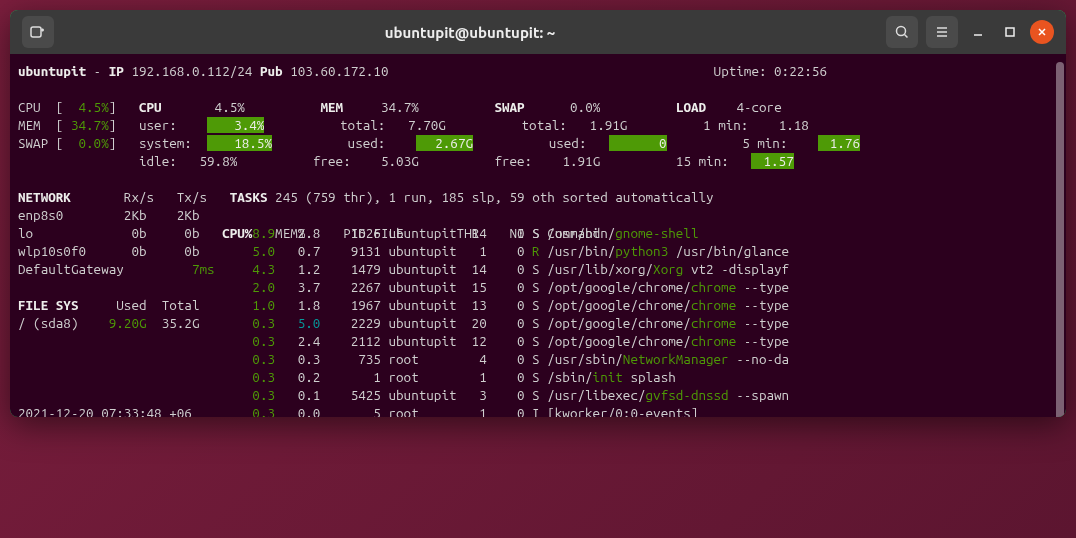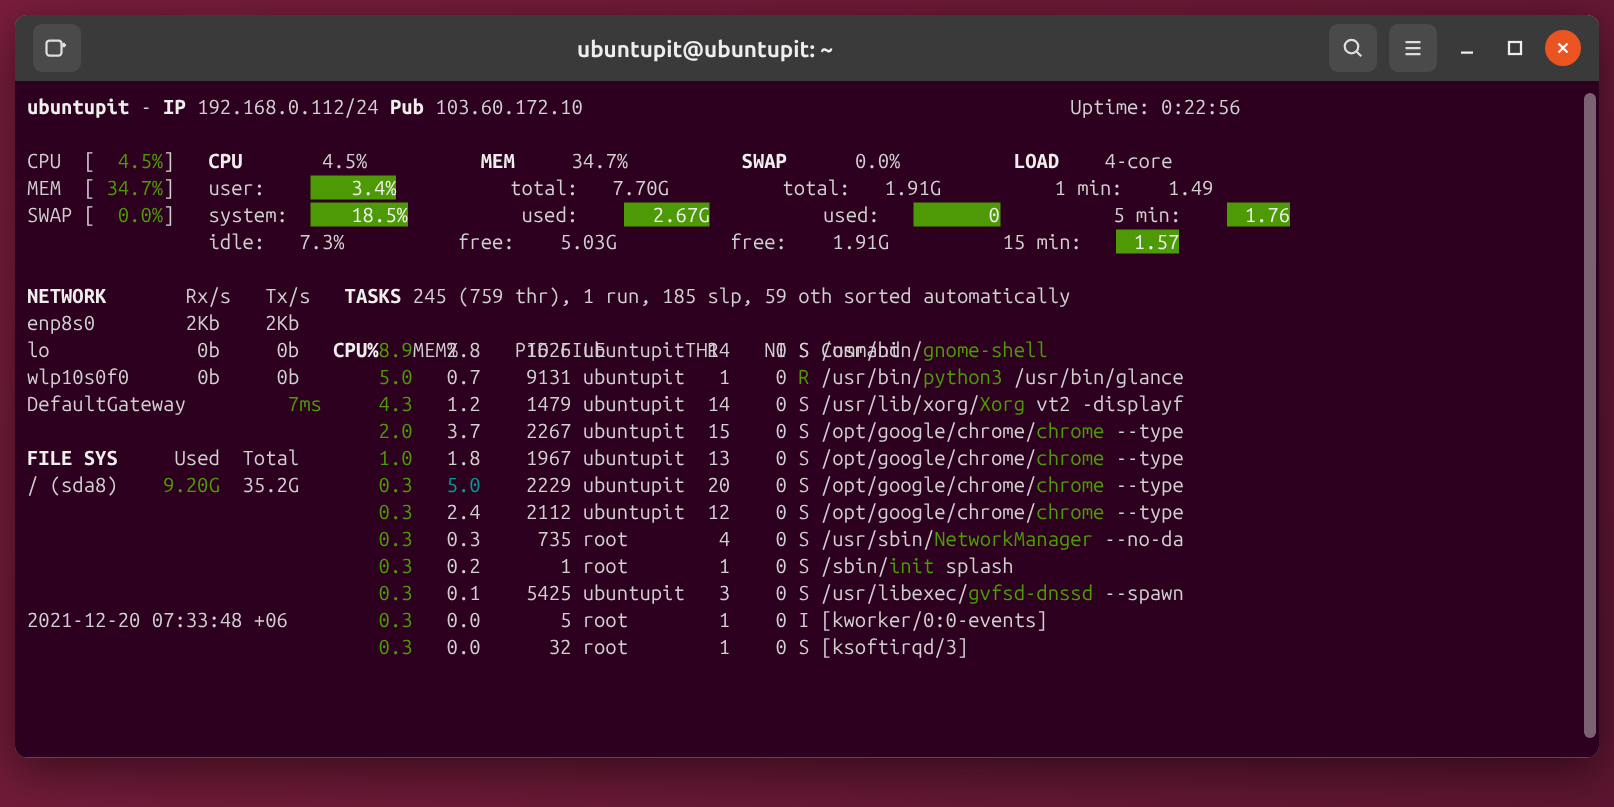--- a/index.html
+++ b/index.html
@@ -5,25 +5,25 @@
   * { margin: 0; padding: 0; box-sizing: border-box; }
   body {
     background: linear-gradient(135deg, #7b1e3d 0%, #5c1530 100%);
     font-family: 'Ubuntu Mono', 'DejaVu Sans Mono', monospace;
     width: 1076px;
     height: 538px;
     overflow: hidden;
     padding: 10px;
   }
   .window {
-    background: #a3a3a3;
+    background: #22c55e;
     border-radius: 8px;
     overflow: hidden;
     box-shadow: 0 8px 32px rgba(0,0,0,0.5);
-    height: 495px;
+    height: 407px;
   }
   .titlebar {
     background: #3a3a3a;
     height: 44px;
     display: flex;
     align-items: center;
     padding: 0 12px;
     gap: 8px;
   }
   .titlebar-left { display: flex; gap: 8px; }
@@ -131,23 +131,23 @@
         <svg width="10" height="10" viewBox="0 0 10 10">
             <path d="M2 2l6 6M8 2l-6 6" stroke="#fff" stroke-width="1.5"></path>
           </svg>
       </div>
     </div>
   </div>
 
   <div class="terminal"><span class="bold white">ubuntupit</span> - <span class="bold white">IP</span> <span>192.168.0.112/24</span> <span class="bold white">Pub</span> <span>103.60.172.10</span>                                           <span>Uptime:</span> <span>0:22:56</span>
 
 <span>CPU</span>  [  <span class="green">4.5%</span>]   <span class="bold white">CPU</span>       <span>4.5%</span>          <span class="bold white">MEM</span>     <span>34.7%</span>          <span class="bold white">SWAP</span>      <span>0.0%</span>          <span class="bold white">LOAD</span>    <span>4-core</span>
-<span>MEM</span>  [ <span class="green">34.7%</span>]   <span>user:</span>    <span class="hl-green">  <span>3.4%</span></span>          <span>total:</span>   <span>7.70G</span>          <span>total:</span>   <span>1.91G</span>          <span>1 min:</span>    <span>1.49</span>
+<span>MEM</span>  [ <span class="green">34.7%</span>]   <span>user:</span>    <span class="hl-green">  <span>3.4%</span></span>          <span>total:</span>   <span>7.70G</span>          <span>total:</span>   <span>1.91G</span>          <span>1 min:</span>    <span>1.18</span>
 <span>SWAP</span> [  <span class="green">0.0%</span>]   <span>system:</span>  <span class="hl-green">  <span>18.5%</span></span>          <span>used:</span>    <span class="hl-green"> <span>2.67G</span></span>          <span>used:</span>   <span class="hl-green">     <span>0</span></span>          <span>5 min:</span>    <span class="hl-green">1.76</span>
-                <span>idle:</span>   <span>7.3%</span>          <span>free:</span>    <span>5.03G</span>          <span>free:</span>    <span>1.91G</span>          <span>15 min:</span>   <span class="hl-green">1.57</span>
+                <span>idle:</span>   <span>59.8%</span>          <span>free:</span>    <span>5.03G</span>          <span>free:</span>    <span>1.91G</span>          <span>15 min:</span>   <span class="hl-green">1.57</span>
 
 <span class="bold white">NETWORK</span>       <span>Rx/s</span>   <span>Tx/s</span>   <span class="bold white">TASKS</span> <span>245 (759 thr), 1 run, 185 slp, 59 oth sorted automatically</span>
 <span>enp8s0</span>        <span>2Kb</span>    <span>2Kb</span>
 <span>lo</span>             <span>0b</span>     <span>0b</span>   <span class="bold white">CPU%</span>   <span>MEM%</span>     <span>PID</span> <span>FILE</span>       <span>THR</span>    <span>NI</span> <span>S</span> <span>Command</span>
 <span>wlp10s0f0</span>      <span>0b</span>     <span>0b</span>   <span id="proc-rows"></span>
 <span>DefaultGateway</span>         <span class="green">7ms</span>
 
 <span class="bold white">FILE SYS</span>     <span>Used</span>  <span>Total</span>
 <span>/ (sda8)</span>    <span class="green">9.20G</span>  <span>35.2G</span>
 

